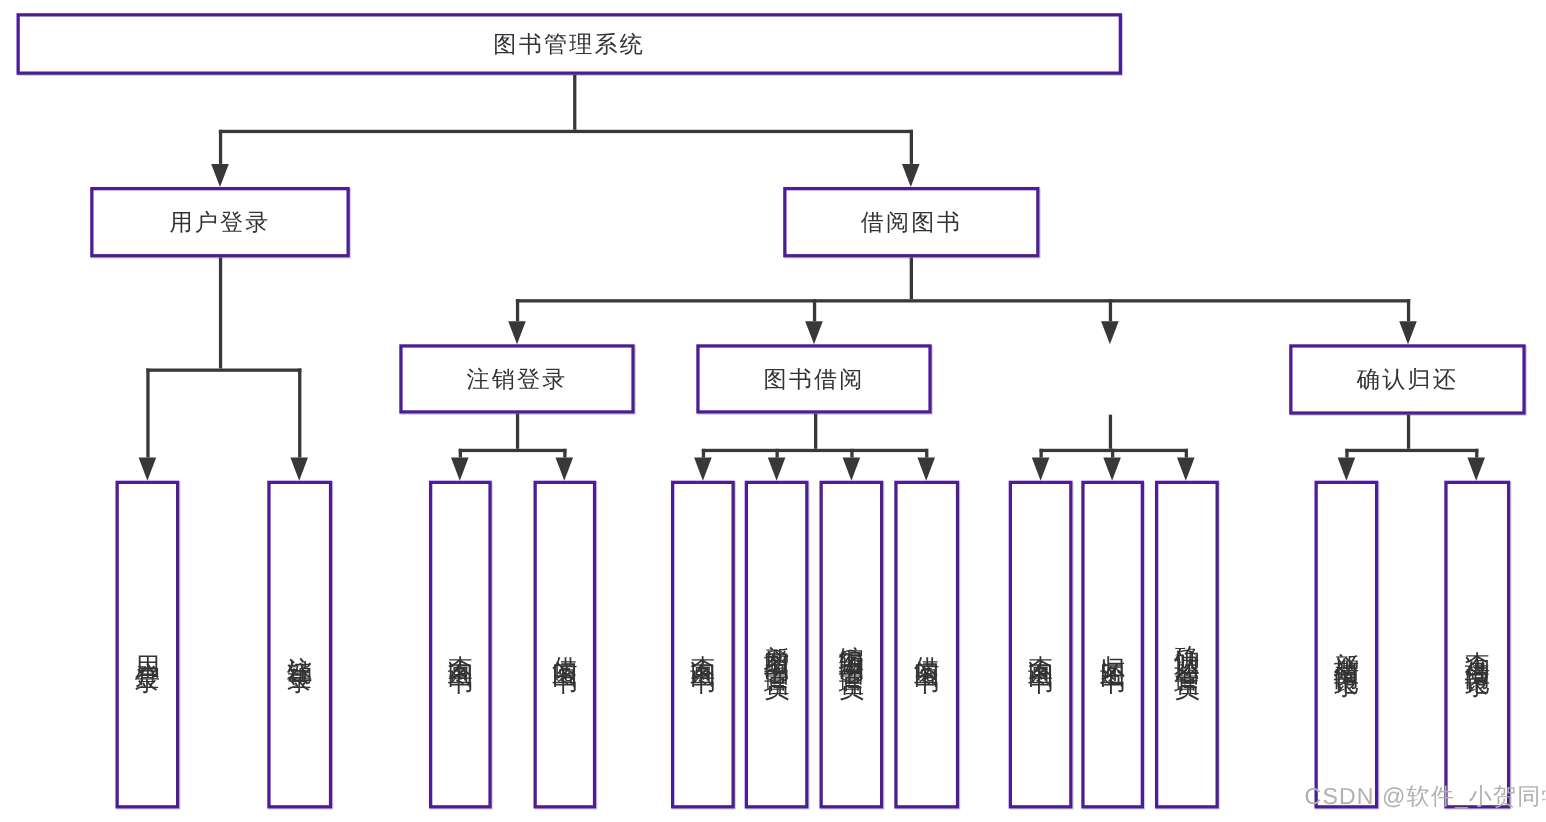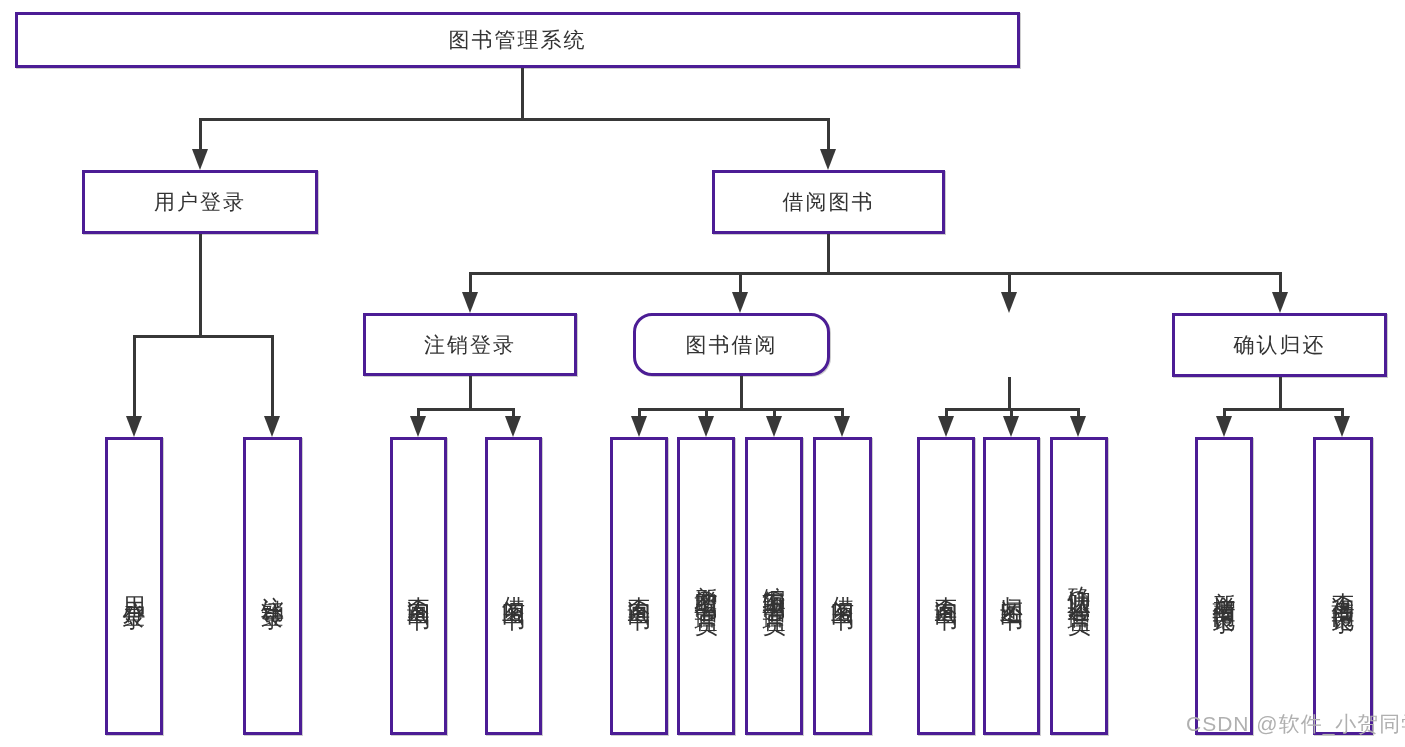--- a/index.html
+++ b/index.html
@@ -69,21 +69,21 @@
 <body>
 
 <div id="canvas">
 
   <div class="box" style="left:15px; top:12px; width:1005px; height:56px;">图书管理系统</div>
 
   <div class="box" style="left:82px; top:170px; width:236px; height:64px;">用户登录</div>
   <div class="box" style="left:712px; top:170px; width:233px; height:64px;">借阅图书</div>
 
   <div class="box" style="left:363px; top:313px; width:214px; height:63px;">注销登录</div>
-  <div class="box" style="left:633px; top:313px; width:197px; height:63px;border-radius:19px;">图书借阅</div>
+  <div class="box" style="left:633px; top:313px; width:214px; height:63px;">图书借阅</div>
   <div class="box" style="left:1172px; top:313px; width:215px; height:64px;">确认归还</div>
 
   <div class="box vbox" style="left:105px; top:437px; width:58px; height:298px;">用户登录</div>
   <div class="box vbox" style="left:243px; top:437px; width:59px; height:298px;">注销登录</div>
 
   <div class="box vbox" style="left:390px; top:437px; width:57px; height:298px;">查询图书</div>
   <div class="box vbox" style="left:485px; top:437px; width:57px; height:298px;">借阅图书</div>
 
   <div class="box vbox" style="left:610px; top:437px; width:58px; height:298px;">查询图书</div>
   <div class="box vbox" style="left:677px; top:437px; width:58px; height:298px;">新增图书（管理员）</div>

